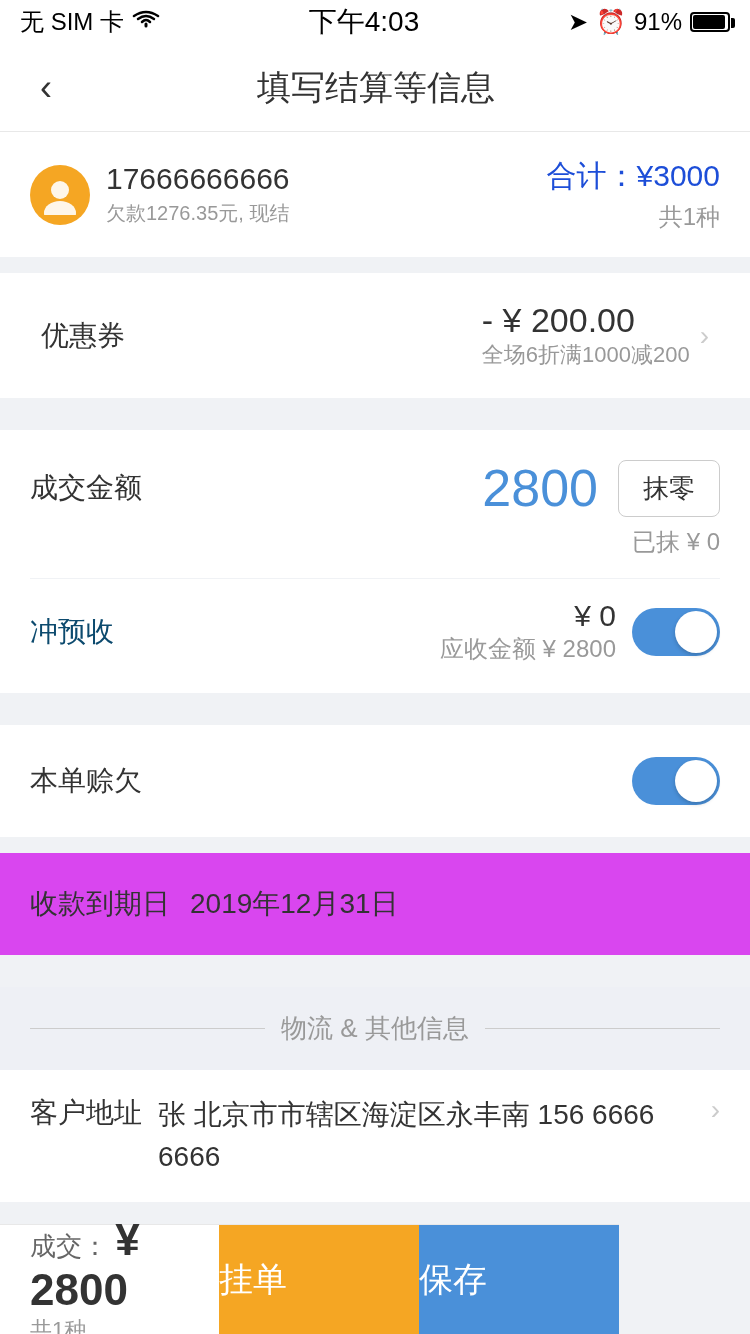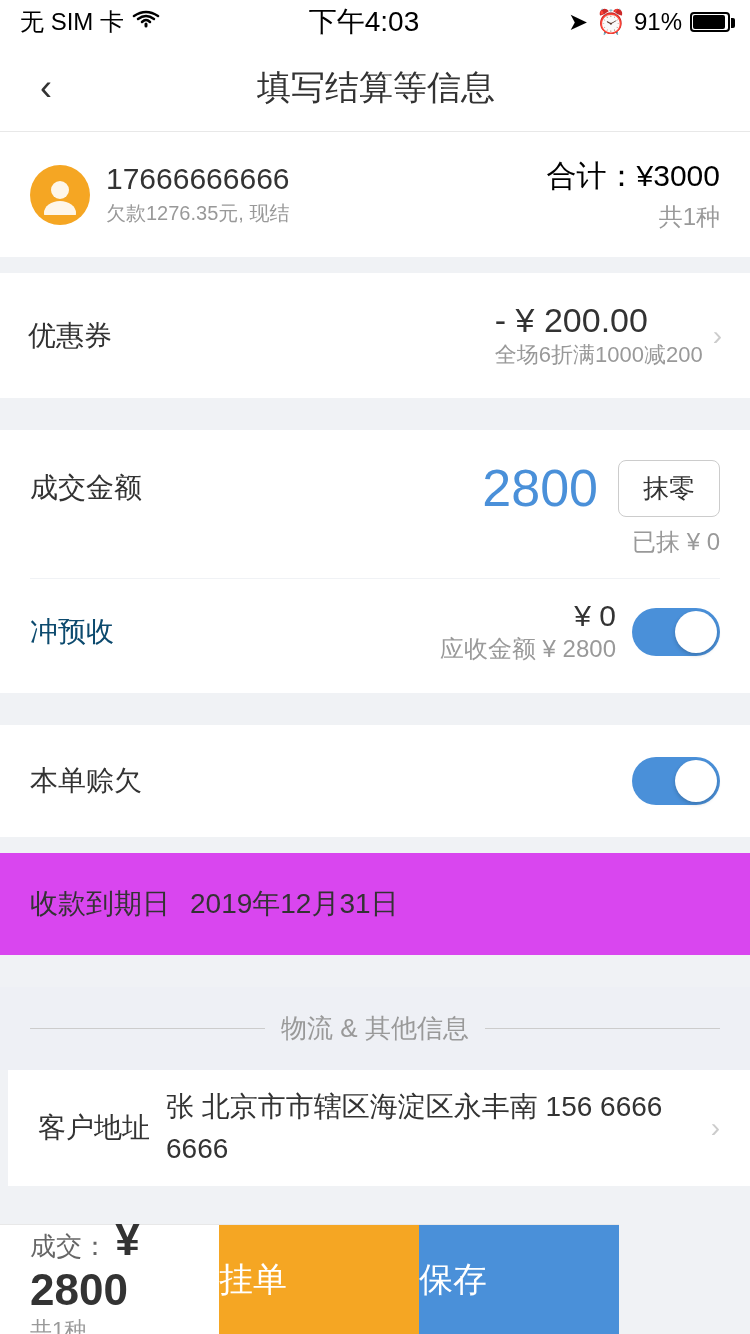--- a/index.html
+++ b/index.html
@@ -100,40 +100,40 @@
       font-size: 20px;
       color: #999;
       margin-top: 4px;
     }
     .total-info {
       text-align: right;
     }
     .total-info .total-amount {
       font-size: 30px;
       font-weight: 500;
-      color: #000000;
+      color: #1d4ed8;
     }
     .total-info .total-count {
       font-size: 24px;
       color: #999;
       margin-top: 4px;
     }
 
     
     .section {
       background: #fff;
       margin-bottom: 16px;
     }
 
     
     .coupon-row {
       display: flex;
       align-items: center;
       justify-content: space-between;
-      padding: 28px 28px;
+      padding: 28px 41px;
       border-bottom: none;
     }
     .coupon-label {
       font-size: 28px;
       color: #333;
     }
     .coupon-right {
       display: flex;
       align-items: center;
       gap: 10px;
@@ -298,25 +298,23 @@
     }
     .logistics-line {
       flex: 1;
       height: 1px;
       background: #ccc;
     }
 
     
     .address-row {
       display: flex;
-      align-items: center;
-      justify-content: space-between;
-      padding: 16px 30px;
-      background: #fff;
-      margin-left: 8px;
+      justify-content: space-between;
+      padding: 24px 30px;
+      background: #fff;
     }
     .address-label {
       font-size: 28px;
       color: #333;
       min-width: 90px;
     }
     .address-value {
       font-size: 28px;
       color: #333;
       flex: 1;

